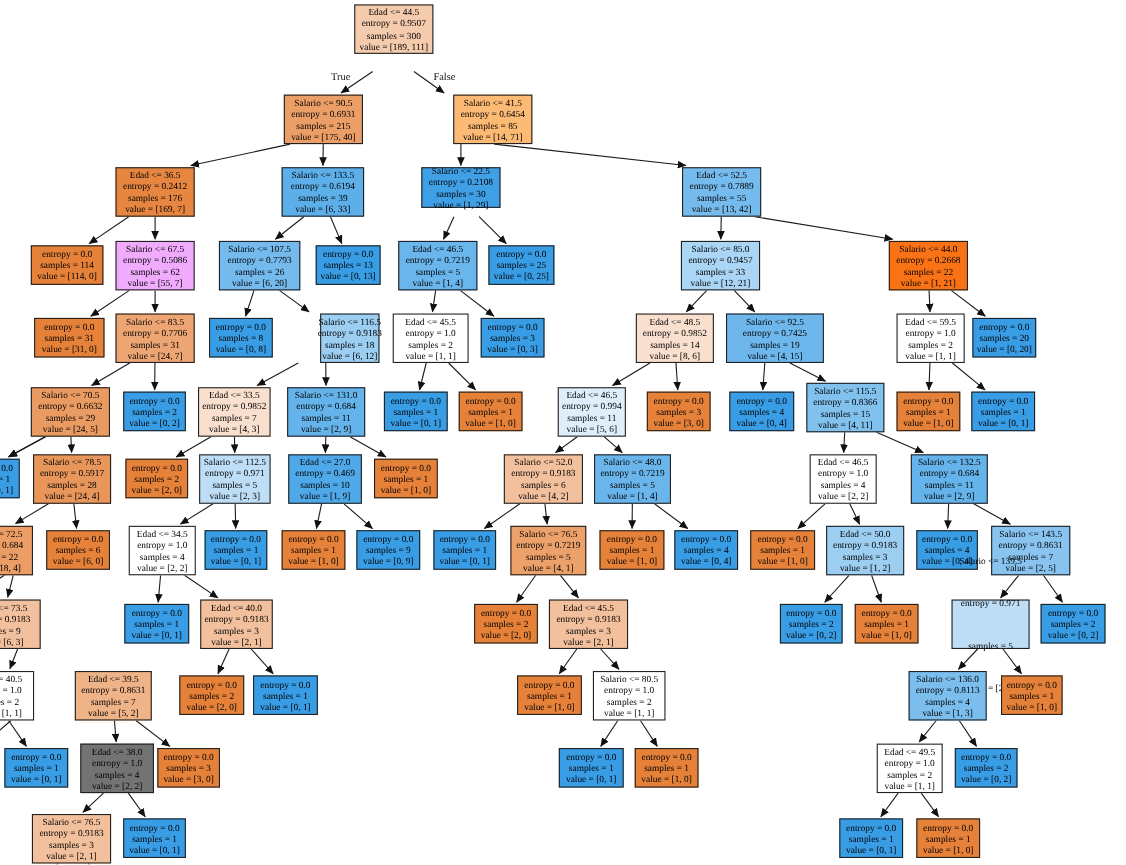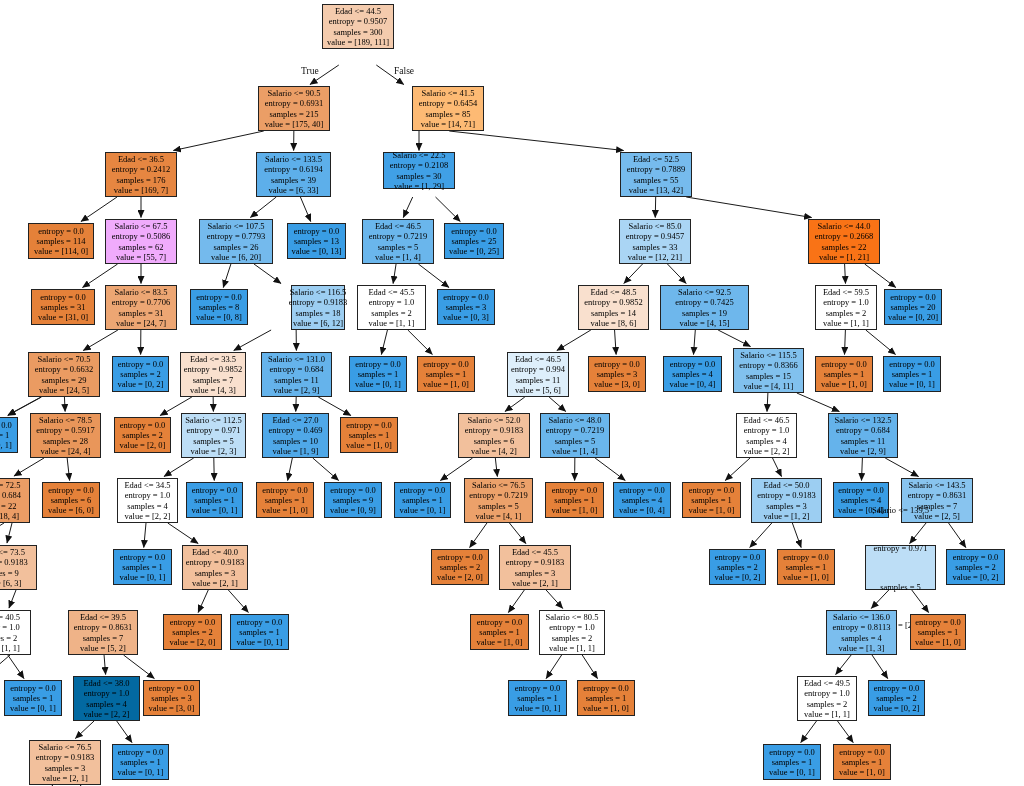--- a/index.html
+++ b/index.html
@@ -548,21 +548,21 @@
     <div class="node" style="left: 910px; top: 614px; width: 56px; height: 36px; background: rgb(229, 129, 57);">
       <span>entropy = 0.0</span>
       <span>samples = 1</span>
       <span>value = [1, 0]</span>
     </div>
     <div class="node" style="left: 4px; top: 680px; width: 58px; height: 36px; background: rgb(57, 157, 229);">
       <span>entropy = 0.0</span>
       <span>samples = 1</span>
       <span>value = [0, 1]</span>
     </div>
-    <div class="node" style="left: 73px; top: 676px; width: 67px; height: 45px; background: #0369a1;">
+    <div class="node" style="left: 73px; top: 676px; width: 67px; height: 45px; background: #737373;">
       <span>Edad &lt;= 38.0</span>
       <span>entropy = 1.0</span>
       <span>samples = 4</span>
       <span>value = [2, 2]</span>
     </div>
     <div class="node" style="left: 143px; top: 680px; width: 57px; height: 36px; background: rgb(229, 129, 57);">
       <span>entropy = 0.0</span>
       <span>samples = 3</span>
       <span>value = [3, 0]</span>
     </div>

